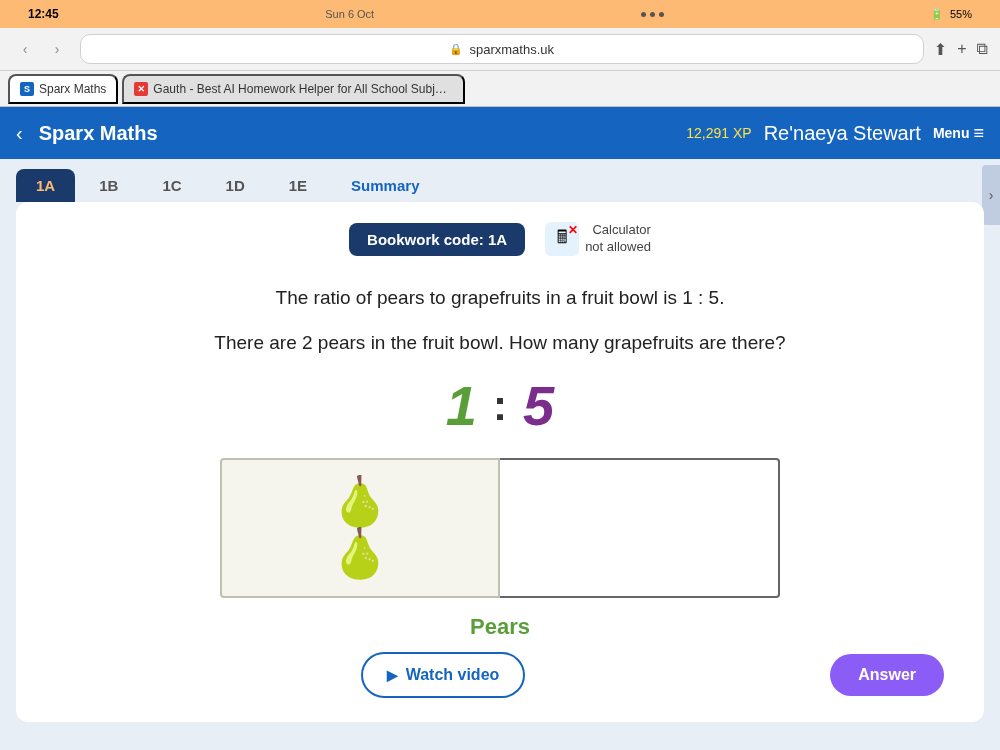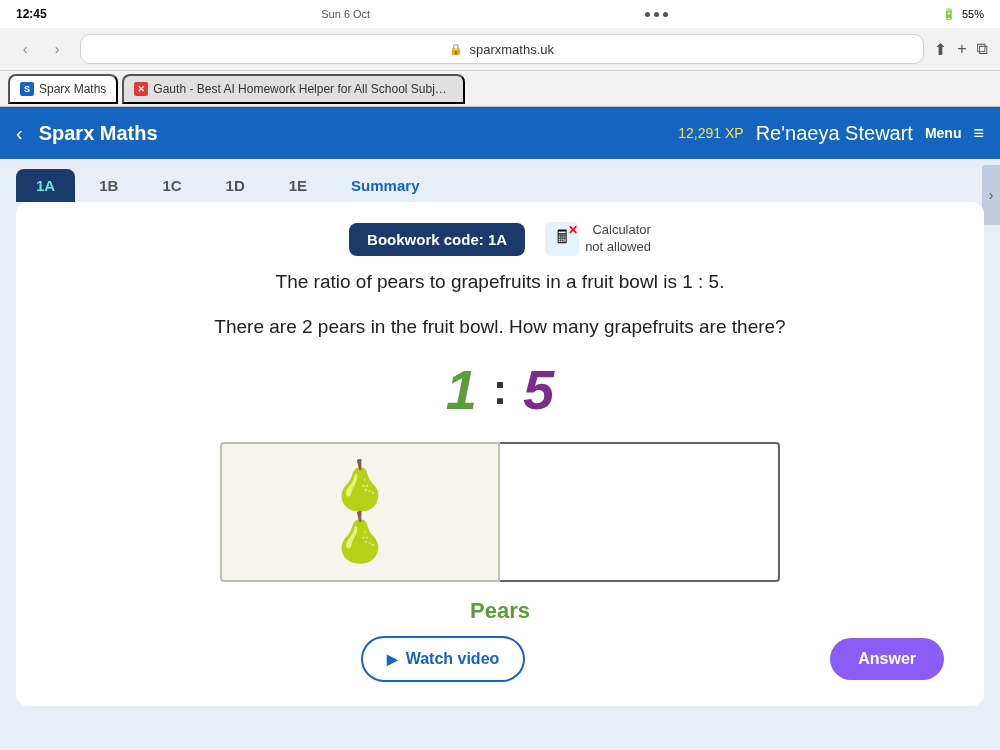--- a/index.html
+++ b/index.html
@@ -6,26 +6,26 @@
     body {
       width: 1000px;
       height: 750px;
       font-family: -apple-system, BlinkMacSystemFont, 'Segoe UI', sans-serif;
       background: #e8eef5;
       overflow: hidden;
     }
 
     
     .status-bar {
-      background: #ffffff;
+      background: #fdba74;
       height: 28px;
       display: flex;
       align-items: center;
       justify-content: space-between;
-      padding: 0 16px;
+      padding: 0 28px;
       font-size: 12px;
       color: #000;
     }
     .status-left { font-weight: 600; }
     .status-center { display: flex; gap: 4px; }
     .status-dot { width: 5px; height: 5px; border-radius: 50%; background: #555; }
     .status-right { display: flex; align-items: center; gap: 6px; font-size: 11px; }
 
     
     .browser-chrome {
@@ -104,21 +104,21 @@
       display: flex; align-items: center;
     }
     .app-logo {
       color: white; font-size: 20px; font-weight: 700; flex: 1;
     }
     .header-right { display: flex; align-items: center; gap: 12px; }
     .xp-badge { color: #fde047; font-size: 14px; font-weight: 400; }
     .user-name { color: white; font-size: 20px; }
     .menu-btn {
       color: white; background: none; border: none; font-size: 14px;
-      font-weight: 600; cursor: pointer; display: flex; align-items: center; gap: 12px;
+      font-weight: 600; cursor: pointer; display: flex; align-items: center; gap: 4px;
     }
     .hamburger { font-size: 18px; }
 
     
     .section-tabs {
       background: #e8eef5;
       display: flex;
       align-items: center;
       padding: 10px 16px 0;
       gap: 4px;
@@ -128,21 +128,21 @@
       border-radius: 8px 8px 0 0;
       font-size: 15px;
       font-weight: 600;
       cursor: pointer;
       border: none;
       background: transparent;
       color: #555;
     }
     .section-tab.active {
       background: #1a3a6b;
-      color: #5eead4;
+      color: #fdba74;
     }
     .section-tab.summary {
       color: #1565c0;
       font-weight: 700;
     }
     
     .scroll-indicator {
       position: absolute;
       right: 0;
       top: 165px;
@@ -162,21 +162,21 @@
       padding: 20px 24px 24px;
       position: relative;
     }
 
     
     .top-bar {
       display: flex;
       align-items: center;
       justify-content: center;
       gap: 20px;
-      margin-bottom: 12px;
+      margin-bottom: 28px;
     }
     .bookwork-code {
       background: #1a3a6b;
       color: white;
       padding: 8px 18px;
       border-radius: 8px;
       font-size: 15px;
       font-weight: 600;
     }
     .calculator-status {

